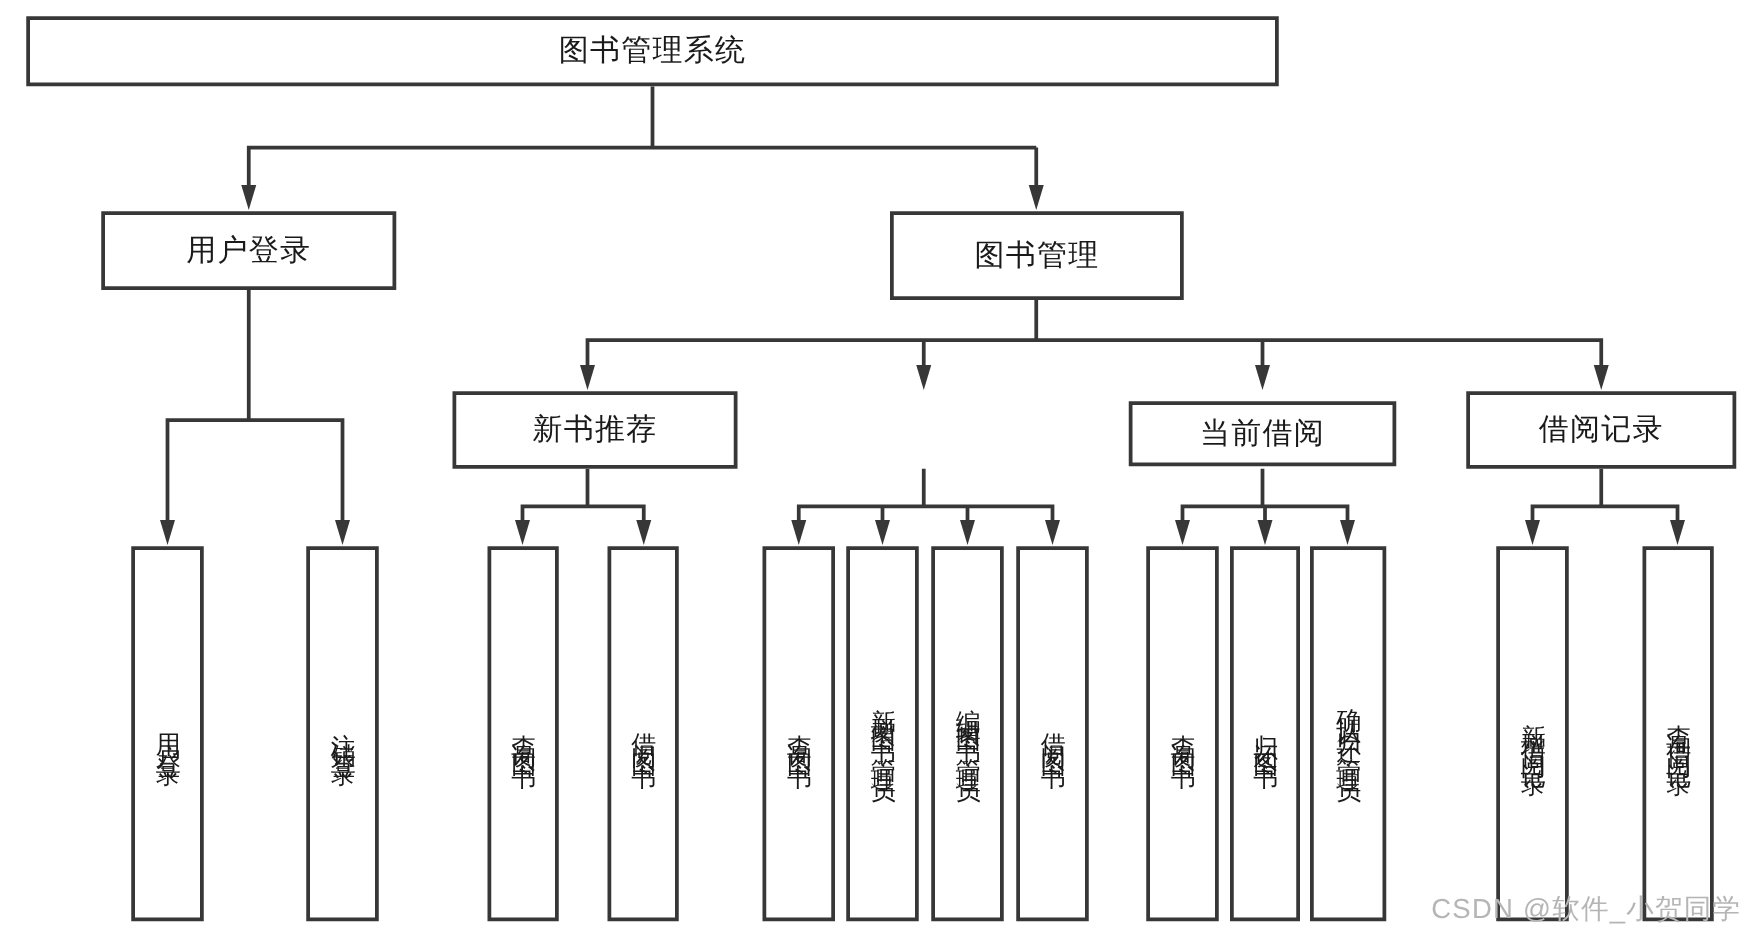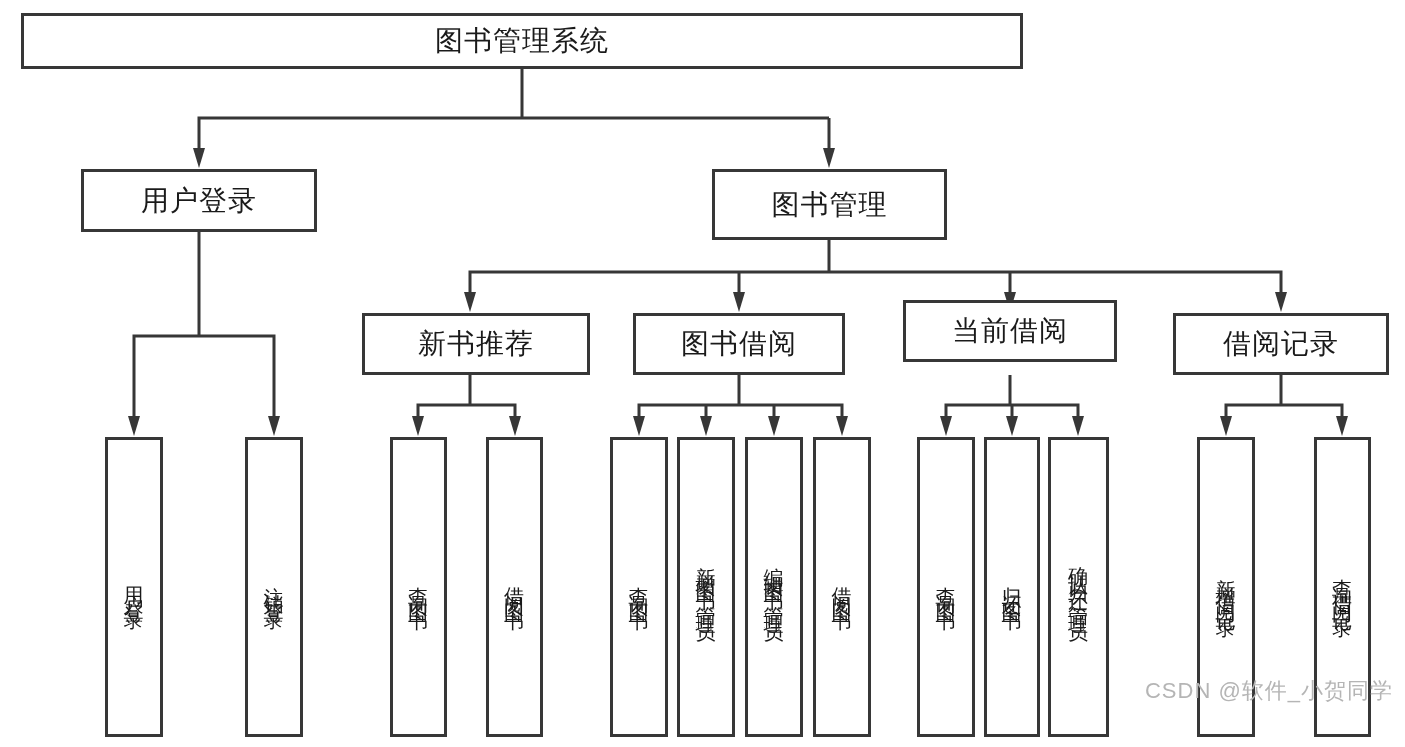--- a/index.html
+++ b/index.html
@@ -25,21 +25,21 @@
     pointer-events: none;
   }
   .node {
     position: absolute;
     border: 3px solid var(--line);
     background: #fff;
     color: var(--text);
     display: flex;
     align-items: center;
     justify-content: center;
-    font-size: 28px;
+    font-size: 24px;
     letter-spacing: 1px;
     text-align: center;
     line-height: 1;
     z-index: 2;
   }
   .vnode {
     position: absolute;
     top: 437px;
     height: 300px;
     border: 3px solid var(--line);
@@ -54,21 +54,21 @@
     writing-mode: vertical-rl;
     text-orientation: mixed;
     font-size: 20px;
     letter-spacing: 8px;
     line-height: 1;
     white-space: nowrap;
   }
   .watermark {
     position: absolute;
     right: 12px;
-    top: 676px;
+    top: 712px;
     font-size: 22px;
     color: var(--wm);
     letter-spacing: 1px;
     z-index: 5;
     white-space: nowrap;
     margin-left: 36px;
   }
 </style>
 </head>
 <body>
@@ -121,22 +121,21 @@
       <polygon points="1336,416 1348,416 1342,436"></polygon>
     </g>
   </svg>
 
   <div class="node" style="left:21px; top:13px; width:1002px; height:56px;">图书管理系统</div>
 
   <div class="node" style="left:81px; top:169px; width:236px; height:63px;">用户登录</div>
   <div class="node" style="left:712px; top:169px; width:235px; height:71px;">图书管理</div>
 
   <div class="node" style="left:362px; top:313px; width:228px; height:62px;">新书推荐</div>
-  <div class="node" style="left:633px; top:313px; width:212px; height:62px;">图书借阅</div>
-  <div class="node" style="left:903px; top:300px; width:214px; height:62px;">当前借阅</div>
+  <div class="node" style="left:903px; top:321px; width:214px; height:52px;">当前借阅</div>
   <div class="node" style="left:1173px; top:313px; width:216px; height:62px;">借阅记录</div>
 
   <div class="vnode" style="left:105px; width:58px;">
     <span class="vtext">用户登录</span>
   </div>
   <div class="vnode" style="left:245px; width:58px;">
     <span class="vtext">注销登录</span>
   </div>
 
   <div class="vnode" style="left:390px; width:57px;">

